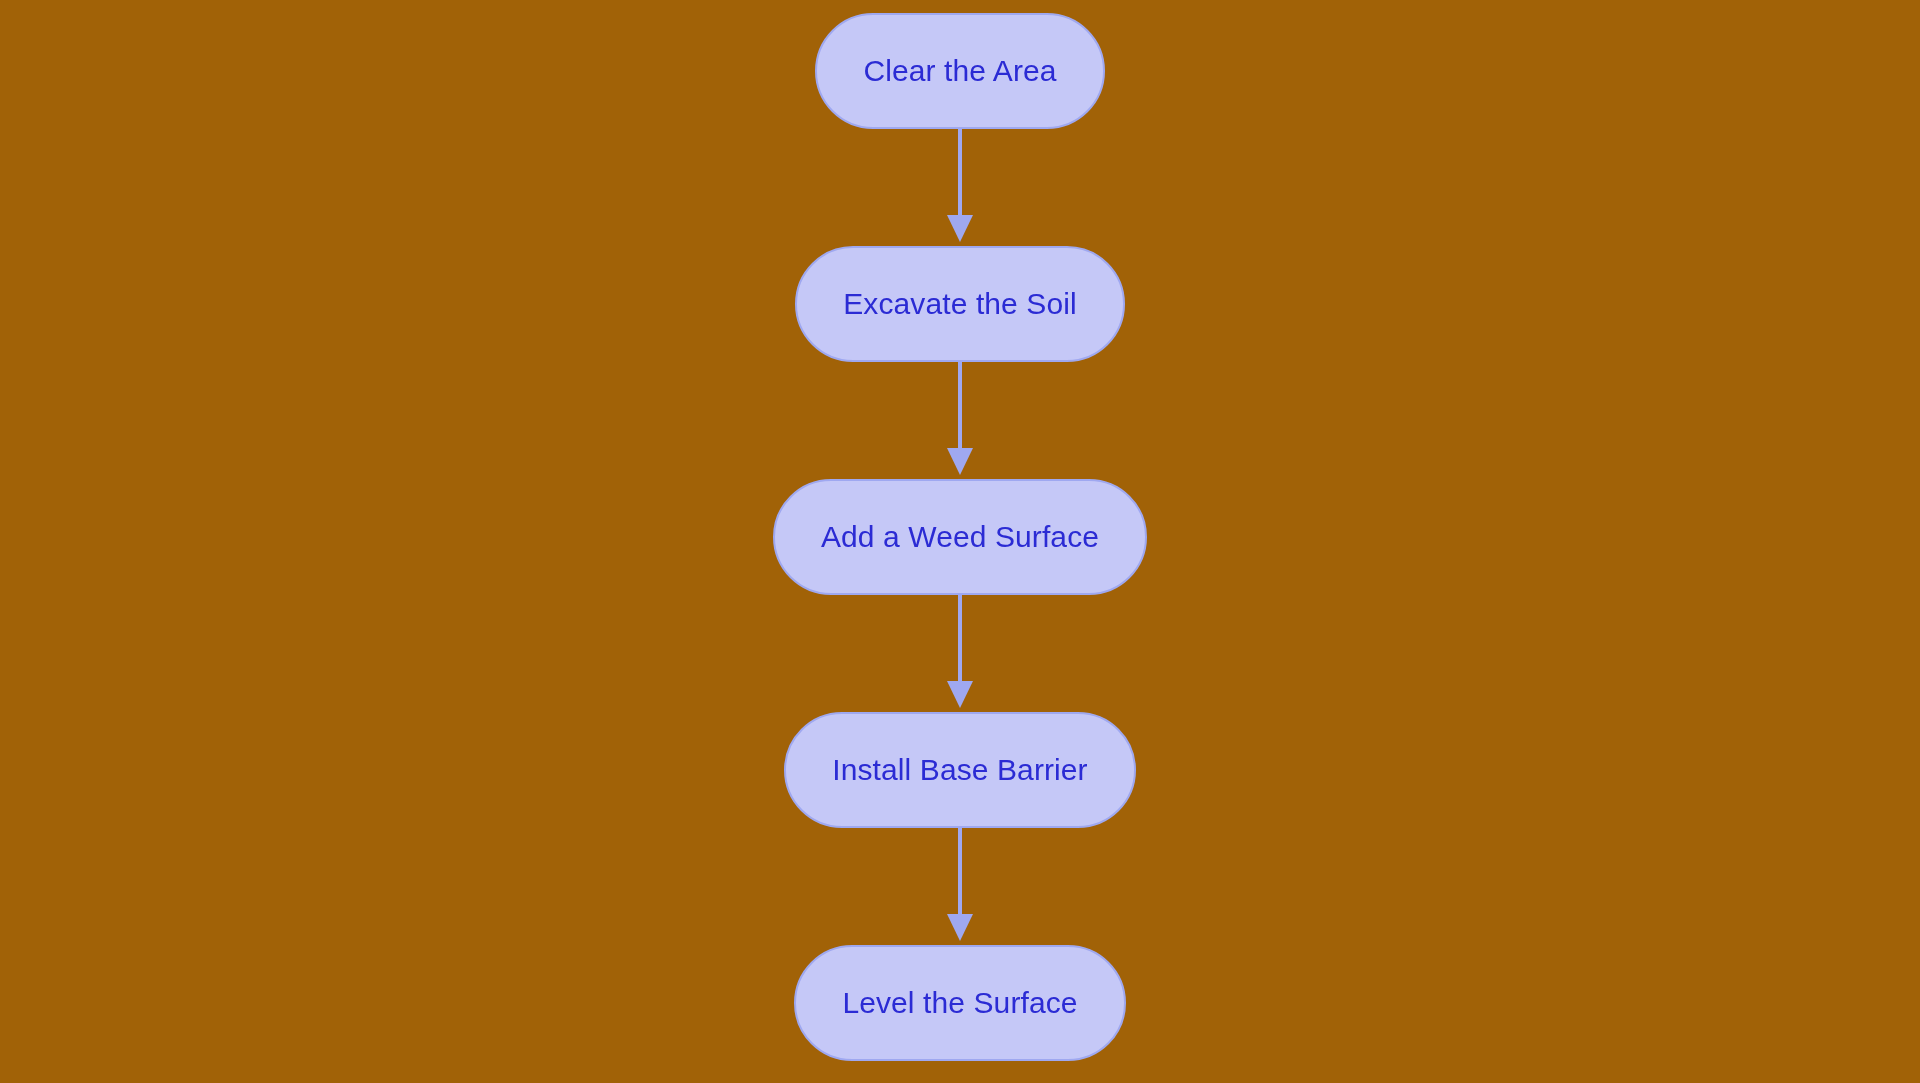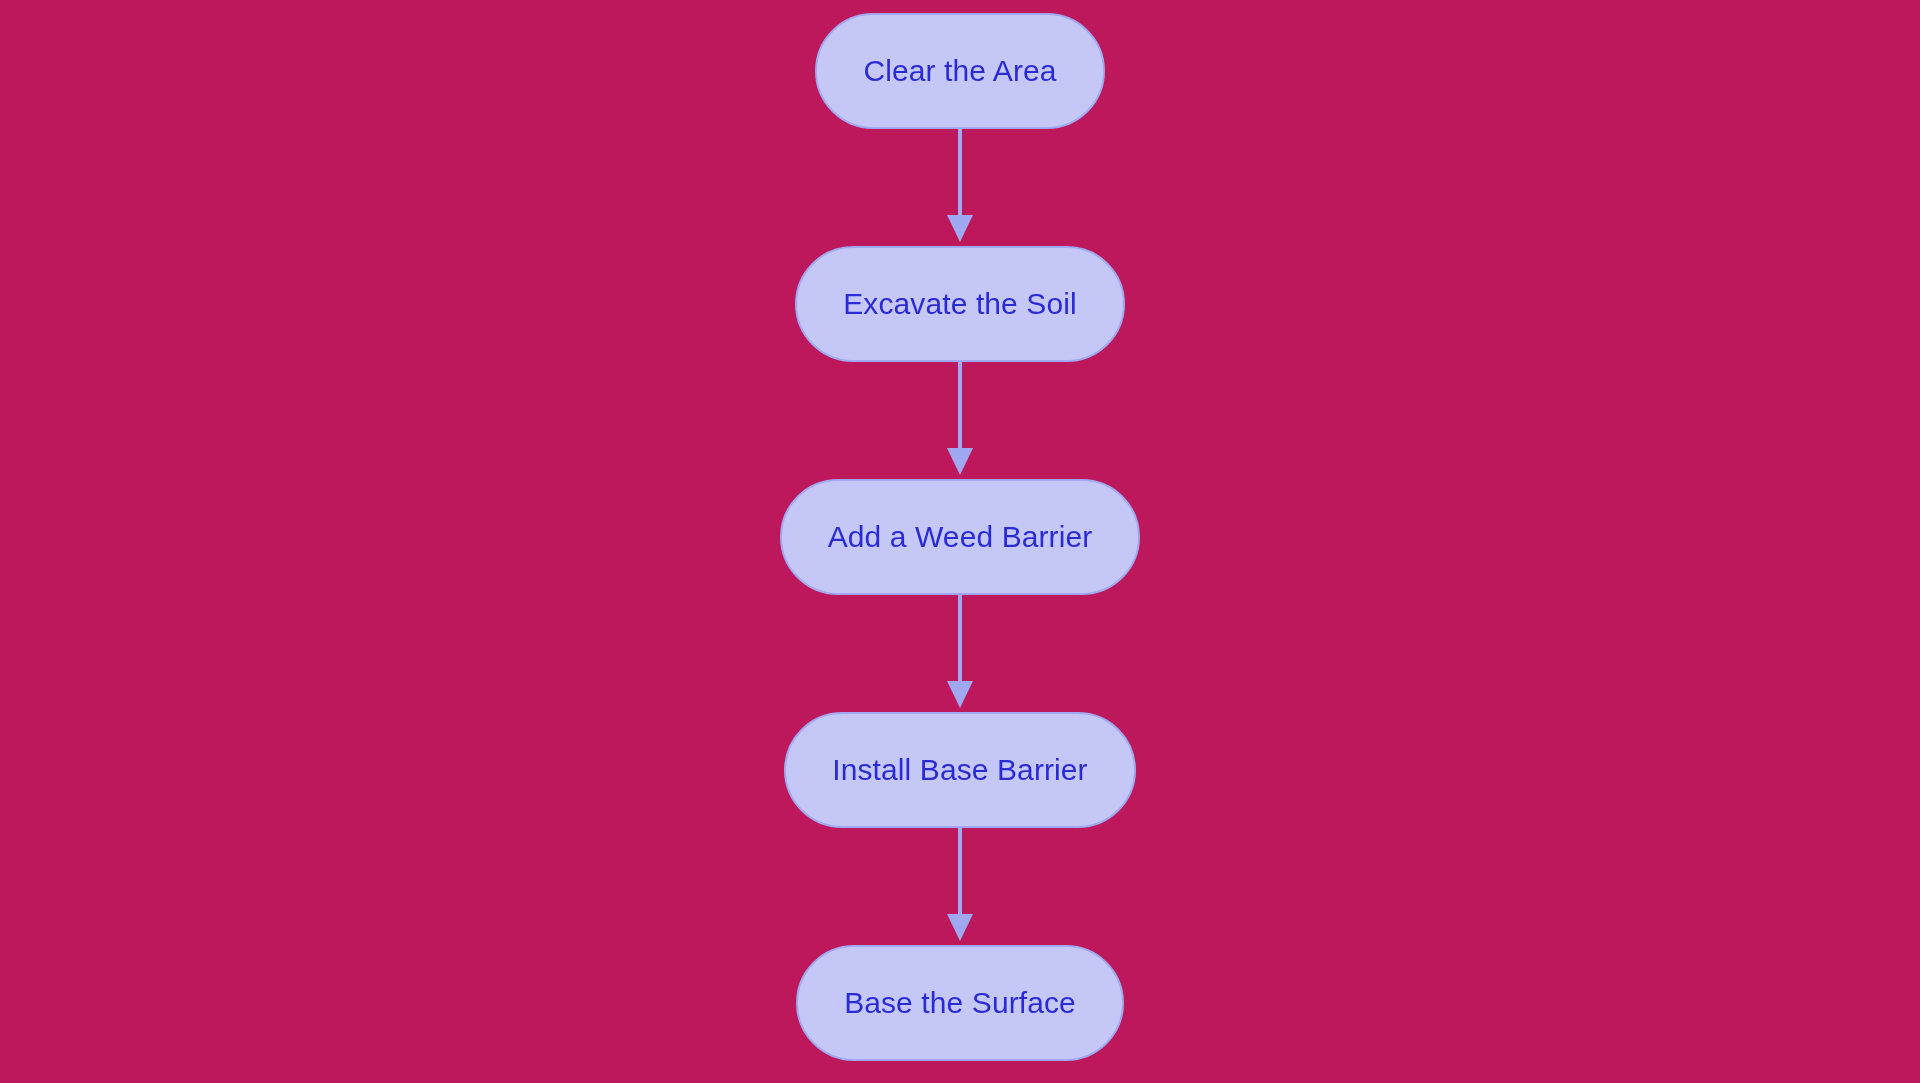--- a/index.html
+++ b/index.html
@@ -12,21 +12,21 @@
     height: 1083px;
     background: #ffffff;
     font-family: "Liberation Sans", sans-serif;
     overflow: hidden;
   }
 
   #flow-root {
     position: relative;
     width: 1920px;
     height: 1083px;
-    background: #be185d;
+    background: #a16207;
   }
 
   .flow-column {
     position: absolute;
     left: 0;
     top: 0;
     width: 1920px;
     height: 1083px;
     display: flex;
     flex-direction: column;
@@ -90,35 +90,35 @@
     <div class="node">
       <span class="node-label">Excavate the Soil</span>
     </div>
 
     <svg class="connector" viewBox="0 0 40 117">
       <line x1="20" y1="0" x2="20" y2="92" stroke="#9fa8f0" stroke-width="4"></line>
       <polygon points="20,113 7,86 33,86" fill="#9fa8f0"></polygon>
     </svg>
 
     <div class="node">
-      <span class="node-label">Add a Weed Barrier</span>
+      <span class="node-label">Add a Weed Surface</span>
     </div>
 
     <svg class="connector" viewBox="0 0 40 117">
       <line x1="20" y1="0" x2="20" y2="92" stroke="#9fa8f0" stroke-width="4"></line>
       <polygon points="20,113 7,86 33,86" fill="#9fa8f0"></polygon>
     </svg>
 
     <div class="node">
       <span class="node-label">Install Base Barrier</span>
     </div>
 
     <svg class="connector" viewBox="0 0 40 117">
       <line x1="20" y1="0" x2="20" y2="92" stroke="#9fa8f0" stroke-width="4"></line>
       <polygon points="20,113 7,86 33,86" fill="#9fa8f0"></polygon>
     </svg>
 
     <div class="node">
-      <span class="node-label">Base the Surface</span>
+      <span class="node-label">Level the Surface</span>
     </div>
 
   </div>
 </div>
 
 </body></html>

